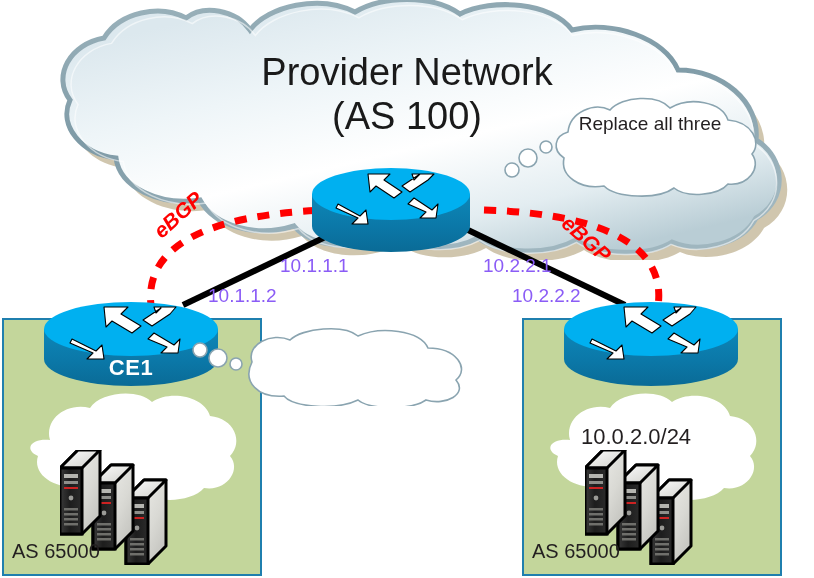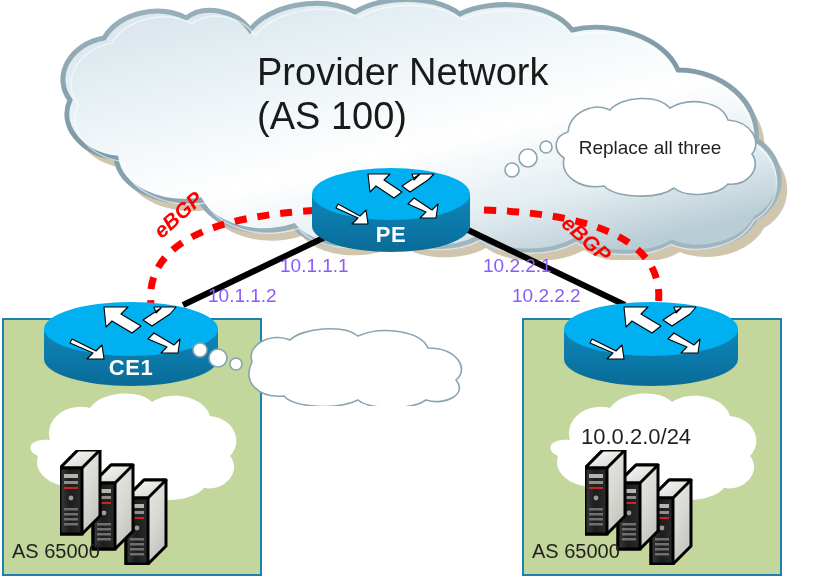--- a/index.html
+++ b/index.html
@@ -44,20 +44,21 @@
     position: absolute;
     font-size: 22px;
     color: #231f20;
     white-space: nowrap;
   }
   .cloud-title {
     position: absolute;
     font-size: 38px;
     line-height: 44px;
     color: #1a1a1a;
+    text-align: center;
     white-space: nowrap;
   }
   .ebgp-label {
     position: absolute;
     font-size: 21px;
     font-weight: bold;
     font-style: italic;
     color: #ff0000;
     white-space: nowrap;
   }
@@ -78,21 +79,20 @@
   }
 
   
   .callout-text {
     position: absolute;
     text-align: center;
     font-size: 19px;
     line-height: 24px;
     color: #231f20;
     white-space: nowrap;
-    margin-top: 24px;
   }
 </style>
 </head>
 <body>
 
 <div id="stage">
 
   <svg class="abs" style="left:0px; top:0px;" width="814" height="260" viewBox="0 0 814 260">
     <defs>
       <linearGradient id="pcloudGrad" x1="0.15" y1="0.1" x2="0.75" y2="1">
@@ -190,21 +190,20 @@
 
       <ellipse cx="81" cy="34" rx="79" ry="26" fill="#00b0f0"></ellipse>
 
       <g fill="#ffffff" stroke="#000000" stroke-width="1.1" stroke-linejoin="round">
         <path d="M 58,14 L 80,14 L 74,20 L 92,32 L 84,38 L 66,26 L 60,32 Z"></path>
         <path d="M 106,14 L 128,14 L 122,20 L 104,32 L 96,26 L 114,14 L 108,20 Z" transform="translate(-4,0)"></path>
         <path d="M 28,44 L 50,56 L 56,50 L 58,64 L 42,64 L 48,58 L 26,48 Z"></path>
         <path d="M 104,38 L 122,50 L 128,44 L 126,58 L 110,58 L 116,52 L 98,44 Z"></path>
       </g>
     </svg>
-    <div class="r-label" style="top:62px;">PE</div>
   </div>
 
   <div class="ip-label" style="left:280px; top:255px;">10.1.1.1</div>
   <div class="ip-label" style="left:455px; top:255px;margin-left:28px;">10.2.2.1</div>
   <div class="ip-label" style="left:208px; top:285px;">10.1.1.2</div>
   <div class="ip-label" style="left:512px; top:285px;">10.2.2.2</div>
 
   <div class="as-box" style="left:2px; top:318px; width:260px; height:258px;"></div>
 
   <svg class="abs" style="left:14px; top:388px;" width="230" height="120" viewBox="0 0 230 120">

